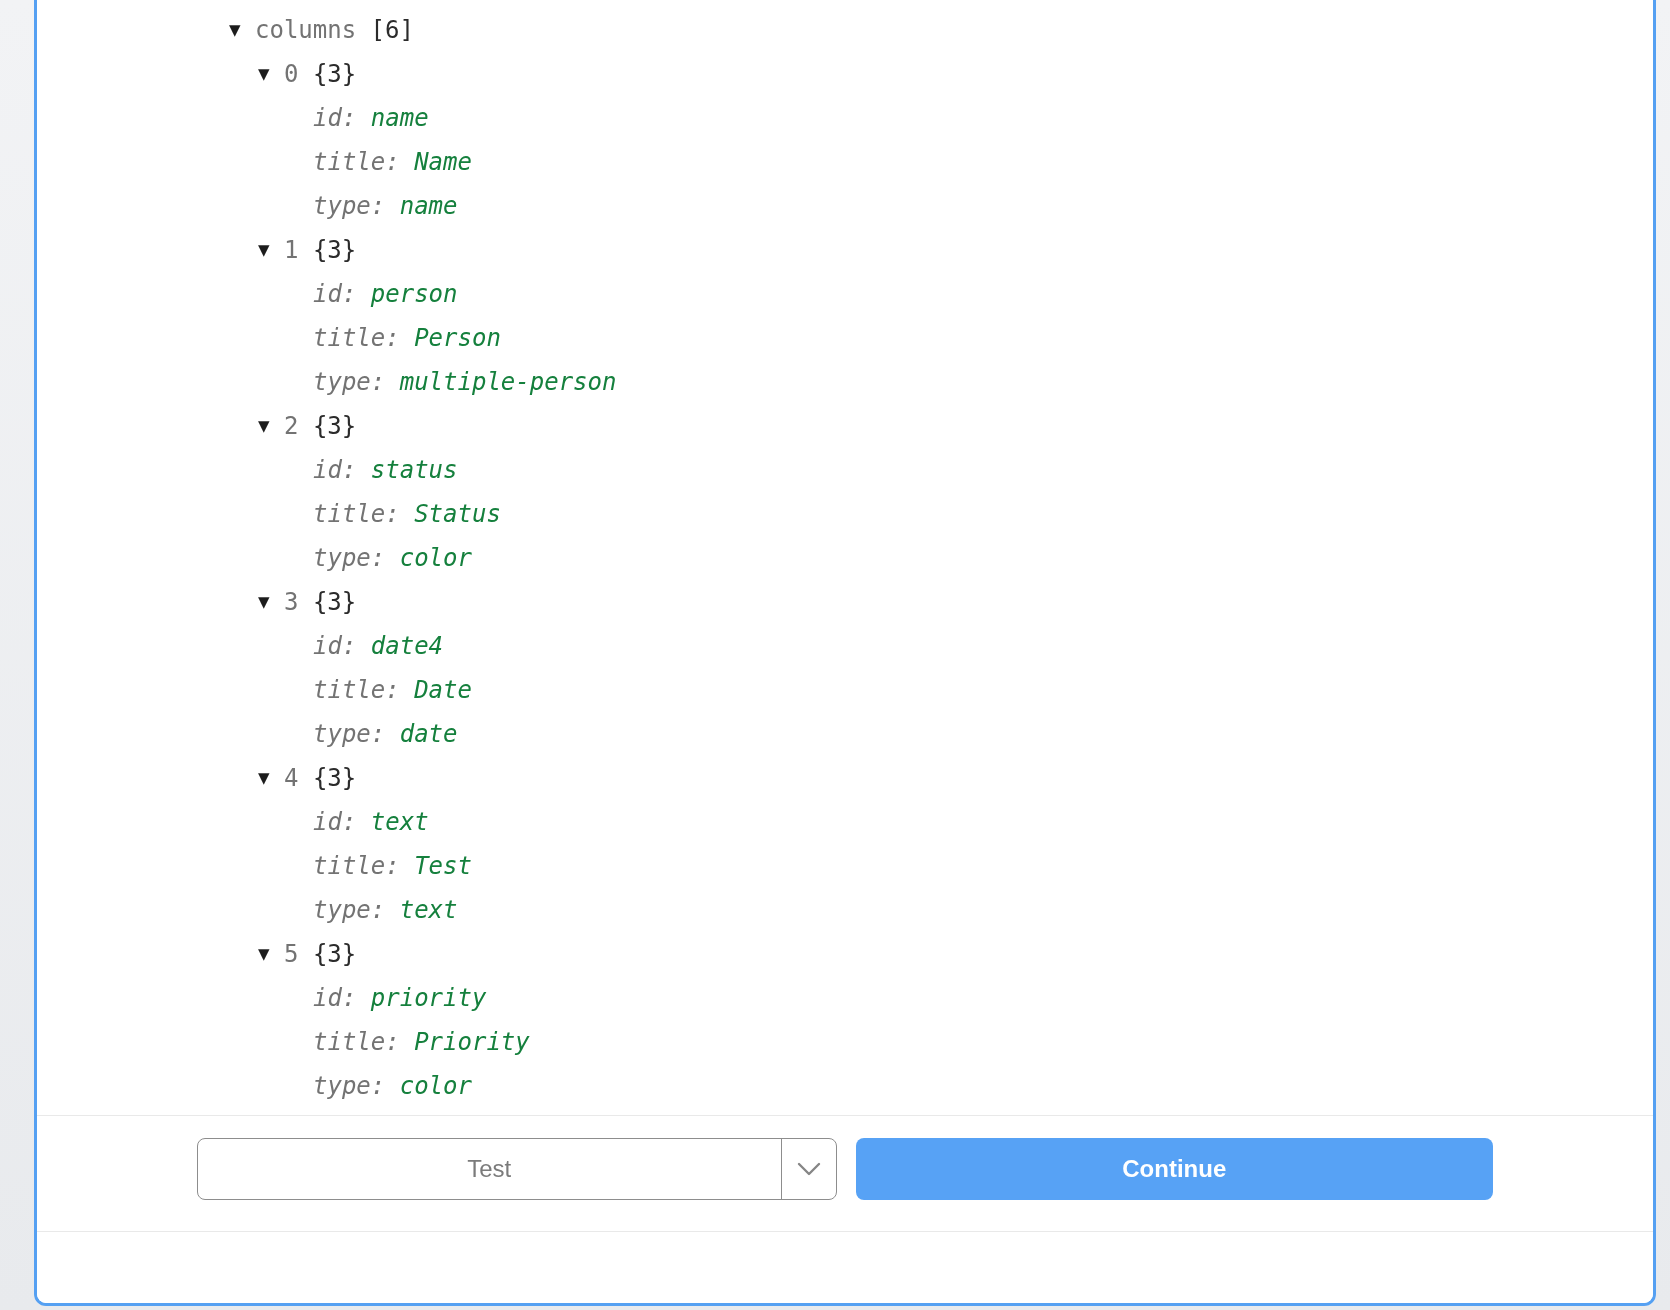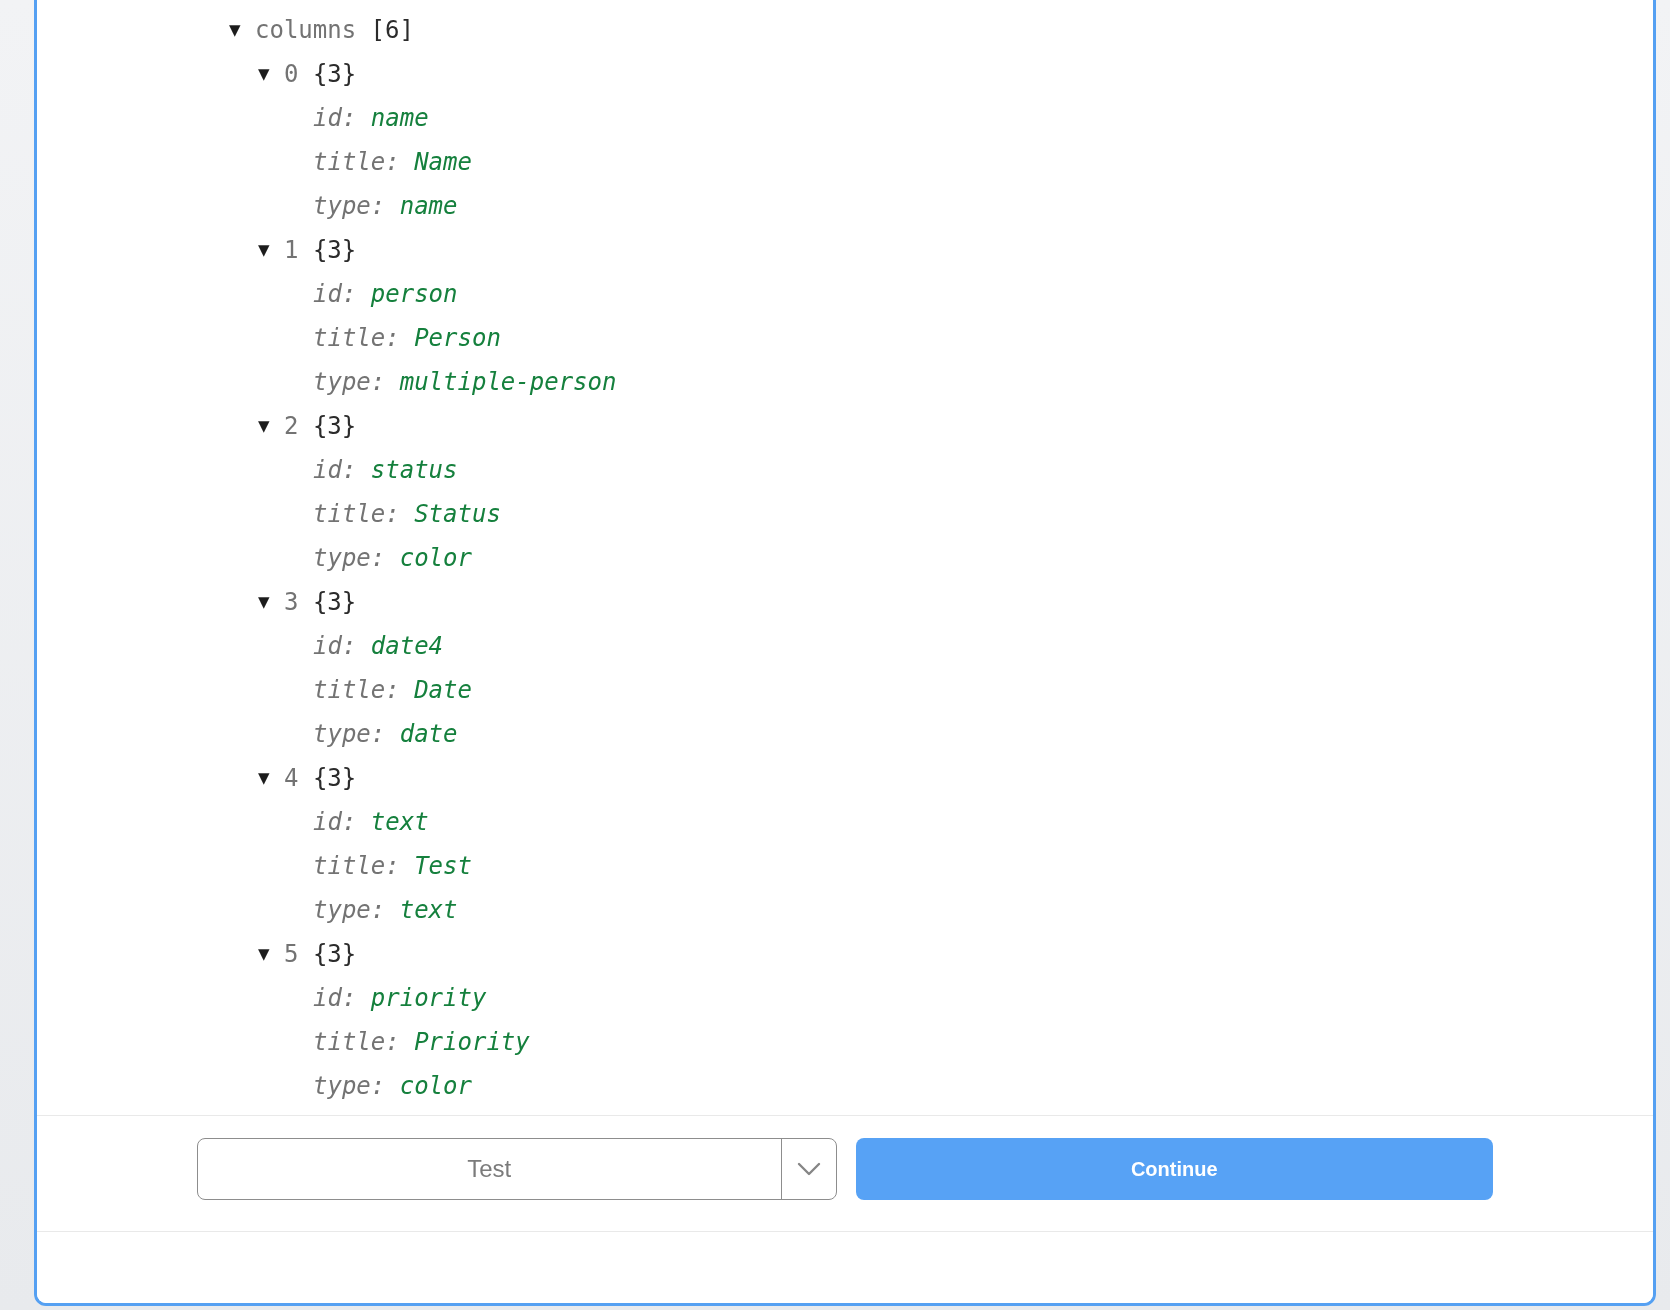--- a/index.html
+++ b/index.html
@@ -84,21 +84,21 @@
     justify-content: center;
   }
   .continue-btn {
     flex: 1 1 0;
     height: 62px;
     background: #57a2f5;
     border: none;
     border-radius: 8px;
     color: #ffffff;
     font-family: "Liberation Sans", sans-serif;
-    font-size: 20px;
+    font-size: 24px;
     font-weight: 600;
     cursor: pointer;
   }
   .bottom-strip {
     border-top: 1px solid #e9e9e9;
     flex: 1 1 auto;
     background: #ffffff;
   }
 </style>
 </head>

